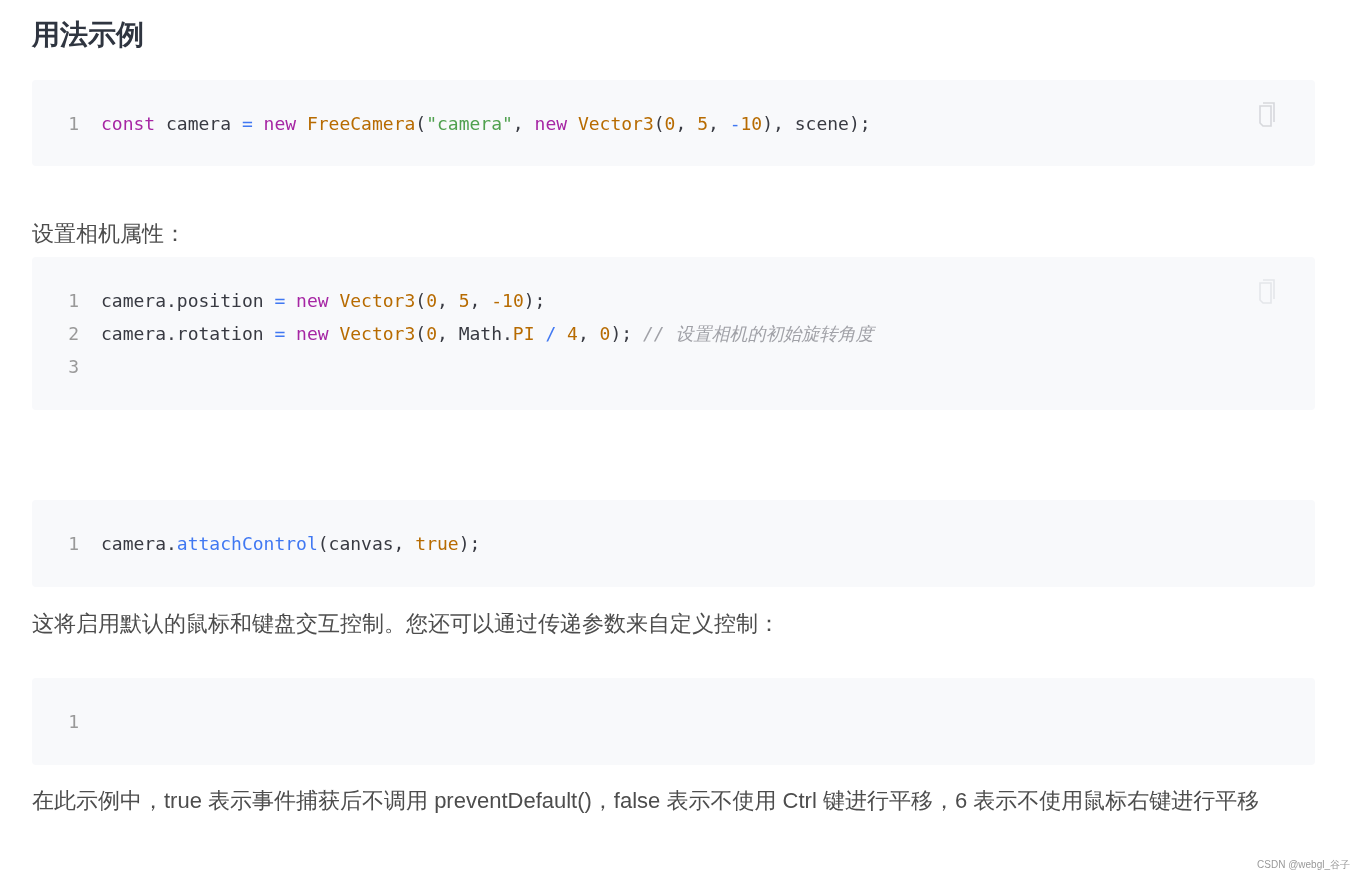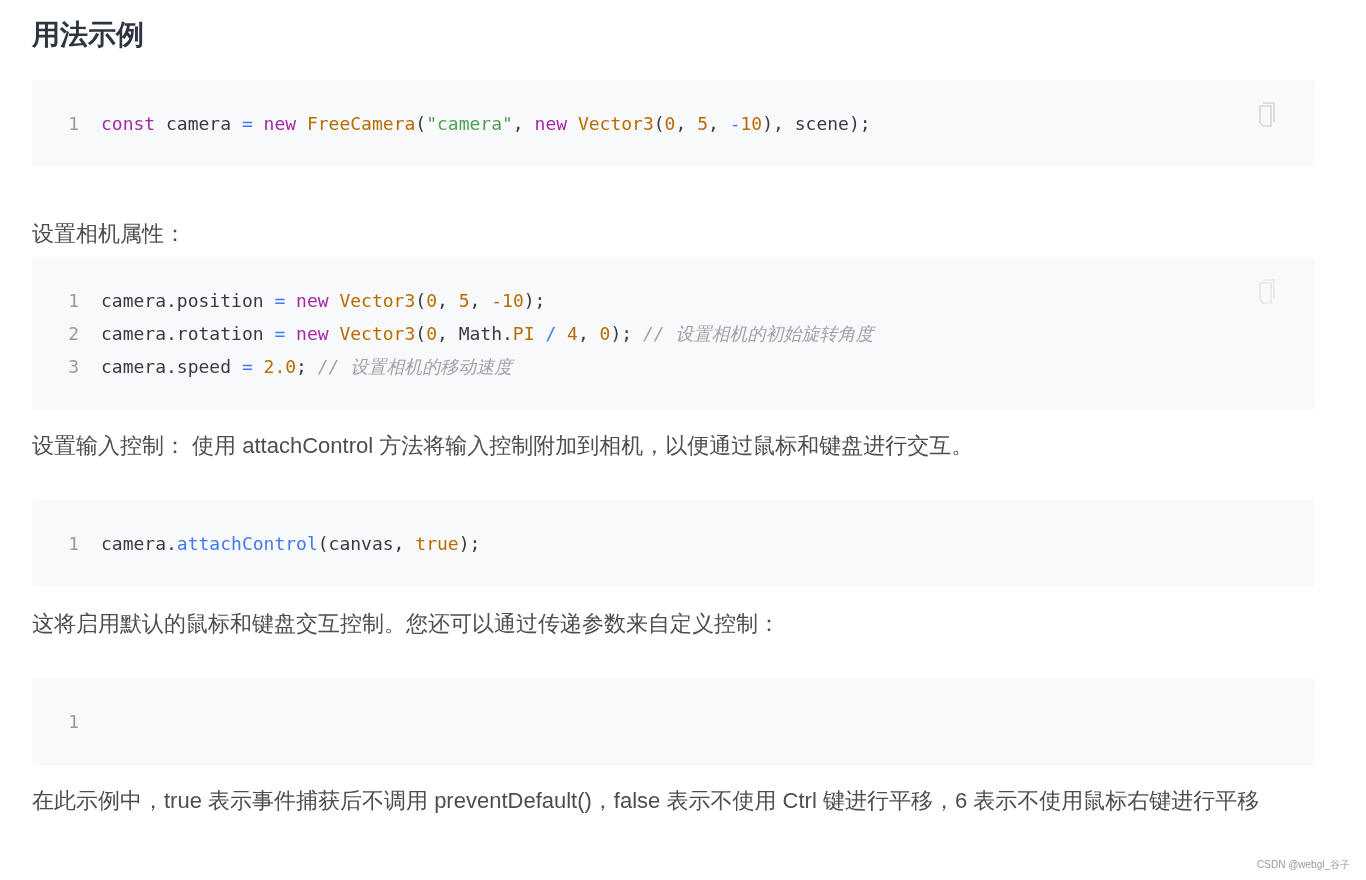--- a/index.html
+++ b/index.html
@@ -66,33 +66,32 @@
       </span>
     </div>
   </div>
 
   <p class="para" style="top:183px;margin-top:34px;">设置相机属性：</p>
 
   <div class="code-block" style="top:257px;height:153px;">
     <div class="code-lines" style="top:27px;">
         <div class="code-line"><span class="ln">1</span><span><span class="tk-plain">camera.position </span><span class="tk-op">=</span><span class="tk-plain"> </span><span class="tk-kw">new</span><span class="tk-plain"> </span><span class="tk-type">Vector3</span><span class="tk-plain">(</span><span class="tk-num">0</span><span class="tk-plain">, </span><span class="tk-num">5</span><span class="tk-plain">, </span><span class="tk-num">-10</span><span class="tk-plain">);</span></span></div>
         <div class="code-line"><span class="ln">2</span><span><span class="tk-plain">camera.rotation </span><span class="tk-op">=</span><span class="tk-plain"> </span><span class="tk-kw">new</span><span class="tk-plain"> </span><span class="tk-type">Vector3</span><span class="tk-plain">(</span><span class="tk-num">0</span><span class="tk-plain">, Math.</span><span class="tk-type">PI</span><span class="tk-plain"> </span><span class="tk-op">/</span><span class="tk-plain"> </span><span class="tk-num">4</span><span class="tk-plain">, </span><span class="tk-num">0</span><span class="tk-plain">); </span><span class="tk-cm">// 设置相机的初始旋转角度</span></span></div>
-        <div class="code-line"><span class="ln">3</span><span><span class="tk-plain">camera.speed </span><span class="tk-op">=</span><span class="tk-plain"> </span><span class="tk-num">2.0</span><span class="tk-plain">; </span><span class="tk-cm">// 设置相机的移动速度</span></span></div>
+        <div class="code-line"><span class="ln">3</span></div>
       </div>
     <div class="copy-btn" style="top:10px;">
       <span>
         <svg viewBox="0 0 22 26">
             <path d="M7 1 H18 V20" fill="none" stroke="#e4e6ea" stroke-width="1.6"></path>
             <path d="M4 4 H15 V24 H7 L4 21 Z" fill="none" stroke="#e4e6ea" stroke-width="1.6"></path>
           </svg>
       </span>
     </div>
   </div>
 
-  <p class="para" style="top:429px;">设置输入控制： 使用 attachControl 方法将输入控制附加到相机，以便通过鼠标和键盘进行交互。</p>
 
   <div class="code-block" style="top:500px;height:87px;">
     <div class="code-lines" style="top:27px;">
         <div class="code-line"><span class="ln">1</span><span><span class="tk-plain">camera.</span><span class="tk-fn">attachControl</span><span class="tk-plain">(canvas, </span><span class="tk-num">true</span><span class="tk-plain">);</span></span></div>
       </div>
   </div>
 
   <p class="para" style="top:607px;">这将启用默认的鼠标和键盘交互控制。您还可以通过传递参数来自定义控制：</p>
 
   <div class="code-block" style="top:678px;height:87px;">

